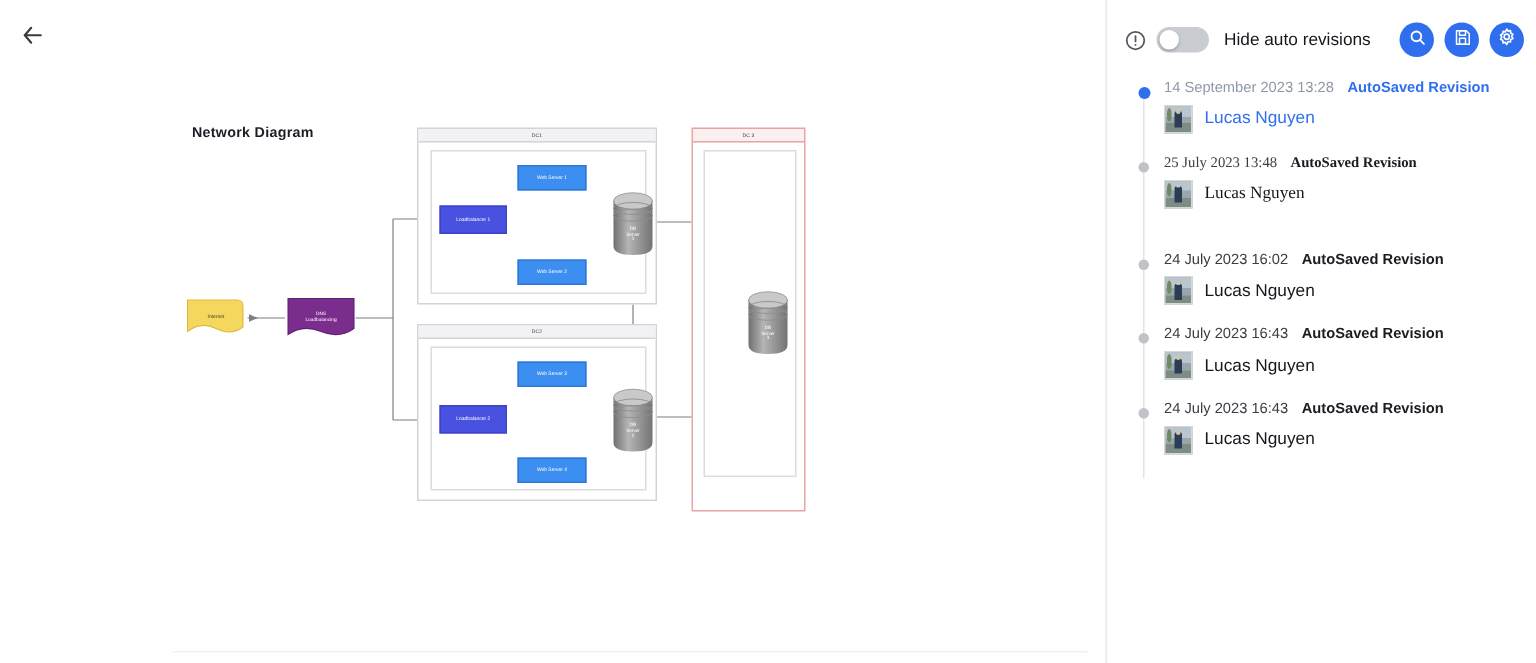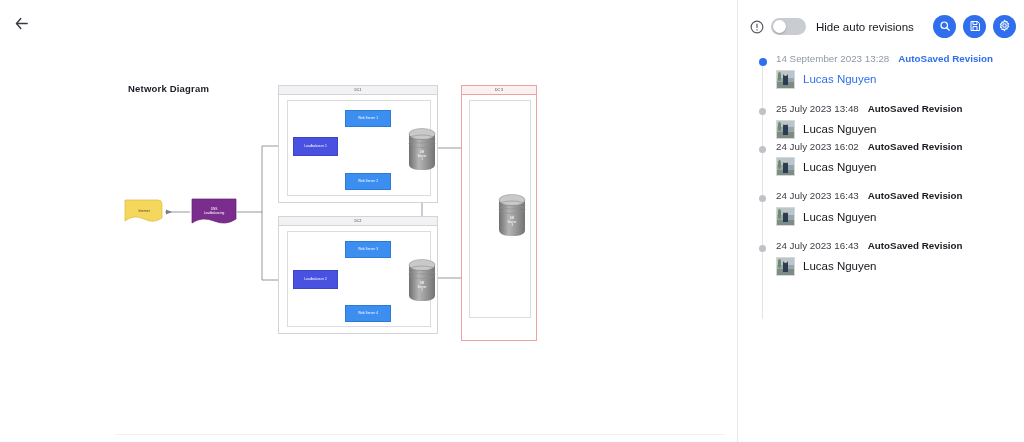--- a/index.html
+++ b/index.html
@@ -417,21 +417,21 @@
             <div class="av-sky"></div>
               <div class="av-ground"></div>
             <div class="av-tree"></div>
               <div class="av-body"></div>
               <div class="av-head"></div>
           </div>
           <span class="rev-name">Lucas Nguyen</span>
         </div>
       </div>
 
-      <div class="revision" style="margin-bottom:2px;">
+      <div class="revision" style="margin-bottom:29px;font-family:Liberation Serif, serif;">
         <div class="rev-dot"></div>
         <div class="rev-meta">
           <span class="rev-date">25 July 2023 13:48</span>
           <span class="rev-type">AutoSaved Revision</span>
         </div>
         <div class="rev-author">
           <div class="avatar">
             <div class="av-sky"></div>
               <div class="av-ground"></div>
             <div class="av-tree"></div>

